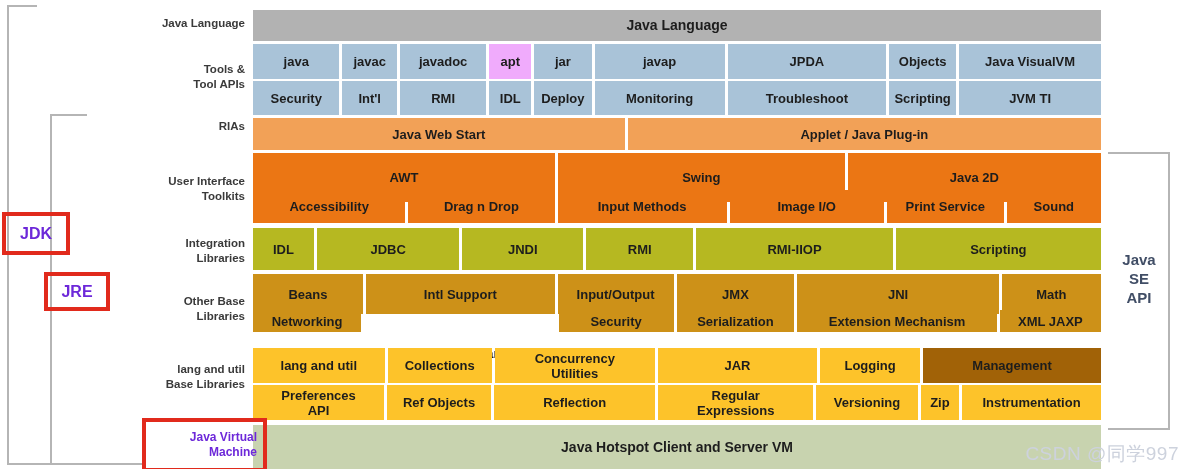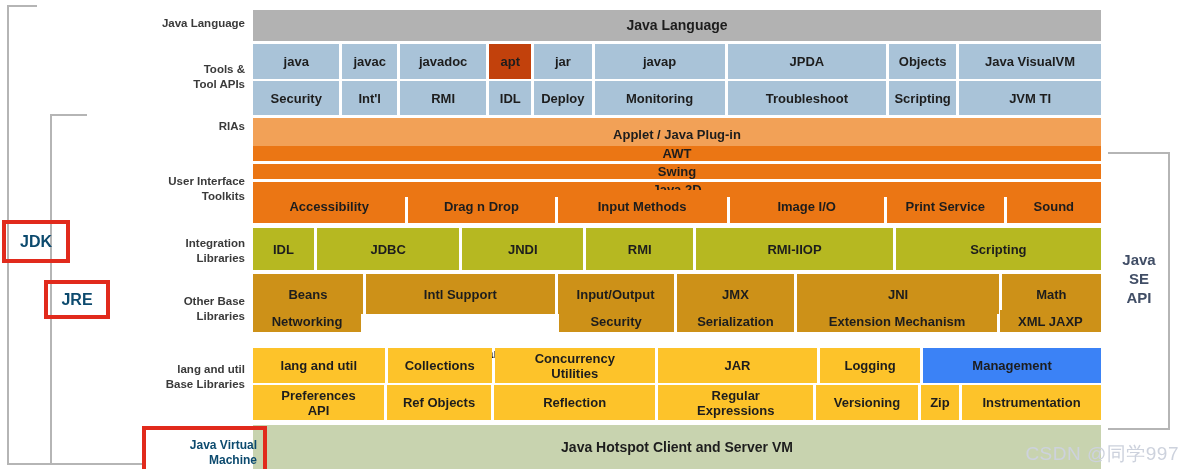--- a/index.html
+++ b/index.html
@@ -14,21 +14,21 @@
     font-weight:bold;font-size:13px;color:#1d1d1d;white-space:pre-line;line-height:15px;
   }
   .cell.big{font-size:14px;}
   .left-label{
     position:absolute;width:185px;left:60px;text-align:right;font-weight:bold;
     font-size:11.5px;color:#3a3a3a;line-height:15px;white-space:pre-line;
   }
   .bracket{position:absolute;background:#b5b5b5;}
   .redbox{
     position:absolute;border:4px solid #e12a1c;display:flex;align-items:center;
-    justify-content:center;font-weight:bold;color:#0c4a6e;background:transparent;z-index:5;margin-top:8px;
+    justify-content:center;font-weight:bold;color:#6d28d9;background:transparent;z-index:5;
   }
   .redbox.small{font-size:16px;}
   .redbox.jvm{
     font-size:12px;line-height:15px;justify-content:flex-end;text-align:right;
     padding-right:6px;white-space:pre-line;
   }
   .se-api-label{
     position:absolute;left:1108px;top:250px;width:62px;text-align:center;
     font-weight:bold;font-size:15px;line-height:19px;color:#414e66;white-space:pre-line;
   }
@@ -80,42 +80,43 @@
     </div>
 
   <div class="grid" id="grid">
       <div class="grid-row" style="top: 10px; height: 31px;">
         <div class="cell big" style="flex: 848 1 0px; background: rgb(178, 178, 178);">Java Language</div>
       </div>
       <div class="grid-row" style="top: 44px; height: 35px;">
         <div class="cell" style="flex: 89 1 0px; background: rgb(169, 195, 216);">java</div>
         <div class="cell" style="flex: 56 1 0px; background: rgb(169, 195, 216);">javac</div>
         <div class="cell" style="flex: 89 1 0px; background: rgb(169, 195, 216);">javadoc</div>
-        <div class="cell" style="flex: 43 1 0px; background: #c2410c; text-align: center;">apt</div>
+        <div class="cell" style="flex: 43 1 0px; background: #f0abfc; text-align: center;">apt</div>
         <div class="cell" style="flex: 59 1 0px; background: rgb(169, 195, 216);">jar</div>
         <div class="cell" style="flex: 134 1 0px; background: rgb(169, 195, 216);">javap</div>
         <div class="cell" style="flex: 163 1 0px; background: rgb(169, 195, 216);">JPDA</div>
         <div class="cell" style="flex: 69 1 0px; background: rgb(169, 195, 216);">Objects</div>
         <div class="cell" style="flex: 146 1 0px; background: rgb(169, 195, 216);">Java VisualVM</div>
       </div>
       <div class="grid-row" style="top: 81px; height: 34px;">
         <div class="cell" style="flex: 89 1 0px; background: rgb(169, 195, 216);">Security</div>
         <div class="cell" style="flex: 56 1 0px; background: rgb(169, 195, 216);">Int'l</div>
         <div class="cell" style="flex: 89 1 0px; background: rgb(169, 195, 216);">RMI</div>
         <div class="cell" style="flex: 43 1 0px; background: rgb(169, 195, 216);">IDL</div>
         <div class="cell" style="flex: 59 1 0px; background: rgb(169, 195, 216);">Deploy</div>
         <div class="cell" style="flex: 134 1 0px; background: rgb(169, 195, 216);">Monitoring</div>
         <div class="cell" style="flex: 163 1 0px; background: rgb(169, 195, 216);">Troubleshoot</div>
         <div class="cell" style="flex: 69 1 0px; background: rgb(169, 195, 216);">Scripting</div>
         <div class="cell" style="flex: 146 1 0px; background: rgb(169, 195, 216);">JVM TI</div>
       </div>
       <div class="grid-row" style="top: 118px; height: 32px;">
+        <div class="cell" style="flex: 373 1 0px; background: rgb(242, 161, 87);">Java Web Start</div>
         <div class="cell" style="flex: 475 1 0px; background: rgb(242, 161, 87);">Applet / Java Plug-in</div>
       </div>
-      <div class="grid-row" style="top: 146px; height: 49px; flex-direction: column;">
+      <div class="grid-row" style="top: 153px; height: 49px;">
         <div class="cell" style="flex: 304 1 0px; background: rgb(235, 118, 20);">AWT</div>
         <div class="cell" style="flex: 289 1 0px; background: rgb(235, 118, 20);">Swing</div>
         <div class="cell" style="flex: 255 1 0px; background: rgb(235, 118, 20);">Java 2D</div>
       </div>
       <div class="grid-row" style="top: 190px; height: 33px;">
         <div class="cell" style="flex: 155 1 0px; background: rgb(235, 118, 20);">Accessibility</div>
         <div class="cell" style="flex: 149 1 0px; background: rgb(235, 118, 20);">Drag n Drop</div>
         <div class="cell" style="flex: 172 1 0px; background: rgb(235, 118, 20);">Input Methods</div>
         <div class="cell" style="flex: 157 1 0px; background: rgb(235, 118, 20);">Image I/O</div>
         <div class="cell" style="flex: 119 1 0px; background: rgb(235, 118, 20);">Print Service</div>
@@ -145,21 +146,21 @@
         <div class="cell" style="flex: 203 1 0px; background: rgb(205, 145, 24);">Extension Mechanism</div>
         <div class="cell" style="flex: 103 1 0px; background: rgb(205, 145, 24);">XML JAXP</div>
       </div>
       <div class="grid-row" style="top: 348px; height: 35px;">
         <div class="cell" style="flex: 134 1 0px; background: rgb(253, 195, 42);">lang and util</div>
         <div class="cell" style="flex: 106 1 0px; background: rgb(253, 195, 42);">Collections</div>
         <div class="cell" style="flex: 163 1 0px; background: rgb(253, 195, 42);">Concurrency
 Utilities</div>
         <div class="cell" style="flex: 162 1 0px; background: rgb(253, 195, 42);">JAR</div>
         <div class="cell" style="flex: 102 1 0px; background: rgb(253, 195, 42);">Logging</div>
-        <div class="cell" style="flex: 181 1 0px; background: #3b82f6;">Management</div>
+        <div class="cell" style="flex: 181 1 0px; background: #a16207;">Management</div>
       </div>
       <div class="grid-row" style="top: 385px; height: 35px;">
         <div class="cell" style="flex: 134 1 0px; background: rgb(253, 195, 42);">Preferences
 API</div>
         <div class="cell" style="flex: 106 1 0px; background: rgb(253, 195, 42);">Ref Objects</div>
         <div class="cell" style="flex: 165 1 0px; background: rgb(253, 195, 42);">Reflection</div>
         <div class="cell" style="flex: 158 1 0px; background: rgb(253, 195, 42);">Regular
 Expressions</div>
         <div class="cell" style="flex: 104 1 0px; background: rgb(253, 195, 42);">Versioning</div>
         <div class="cell" style="flex: 39 1 0px; background: rgb(253, 195, 42);">Zip</div>

